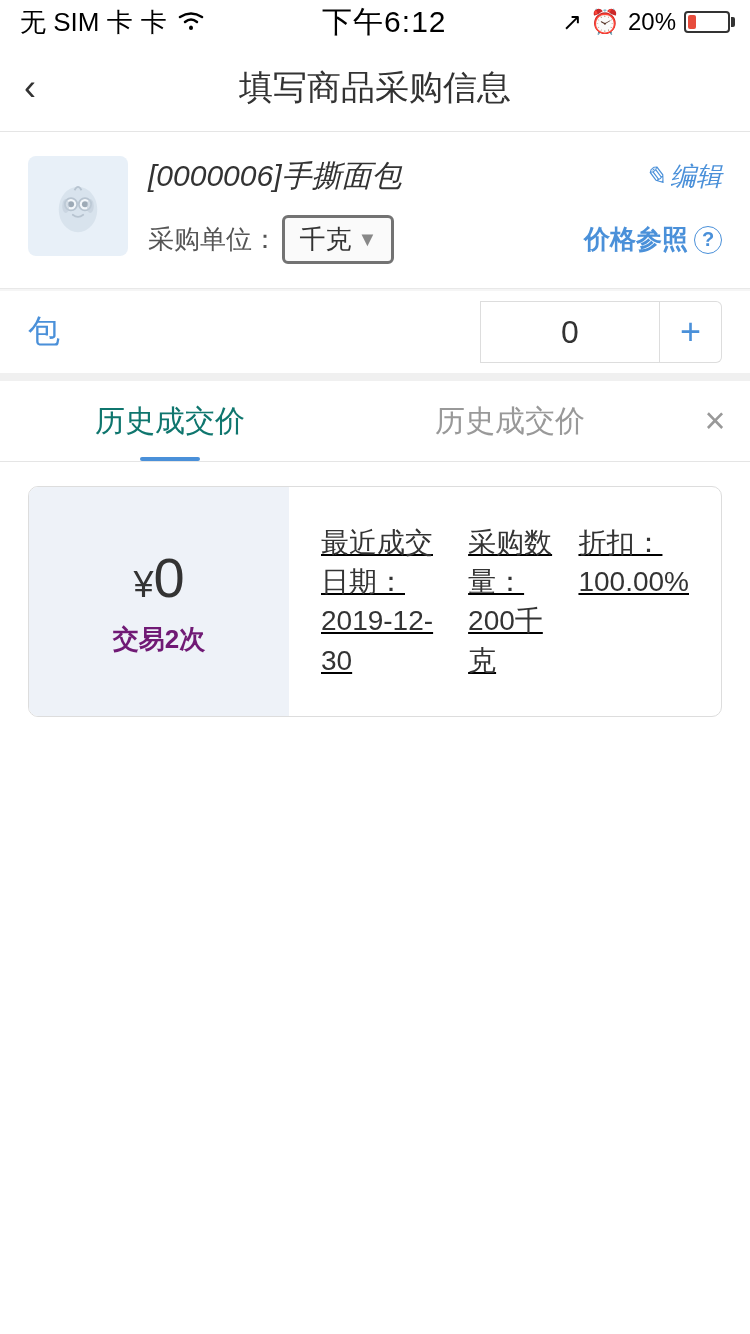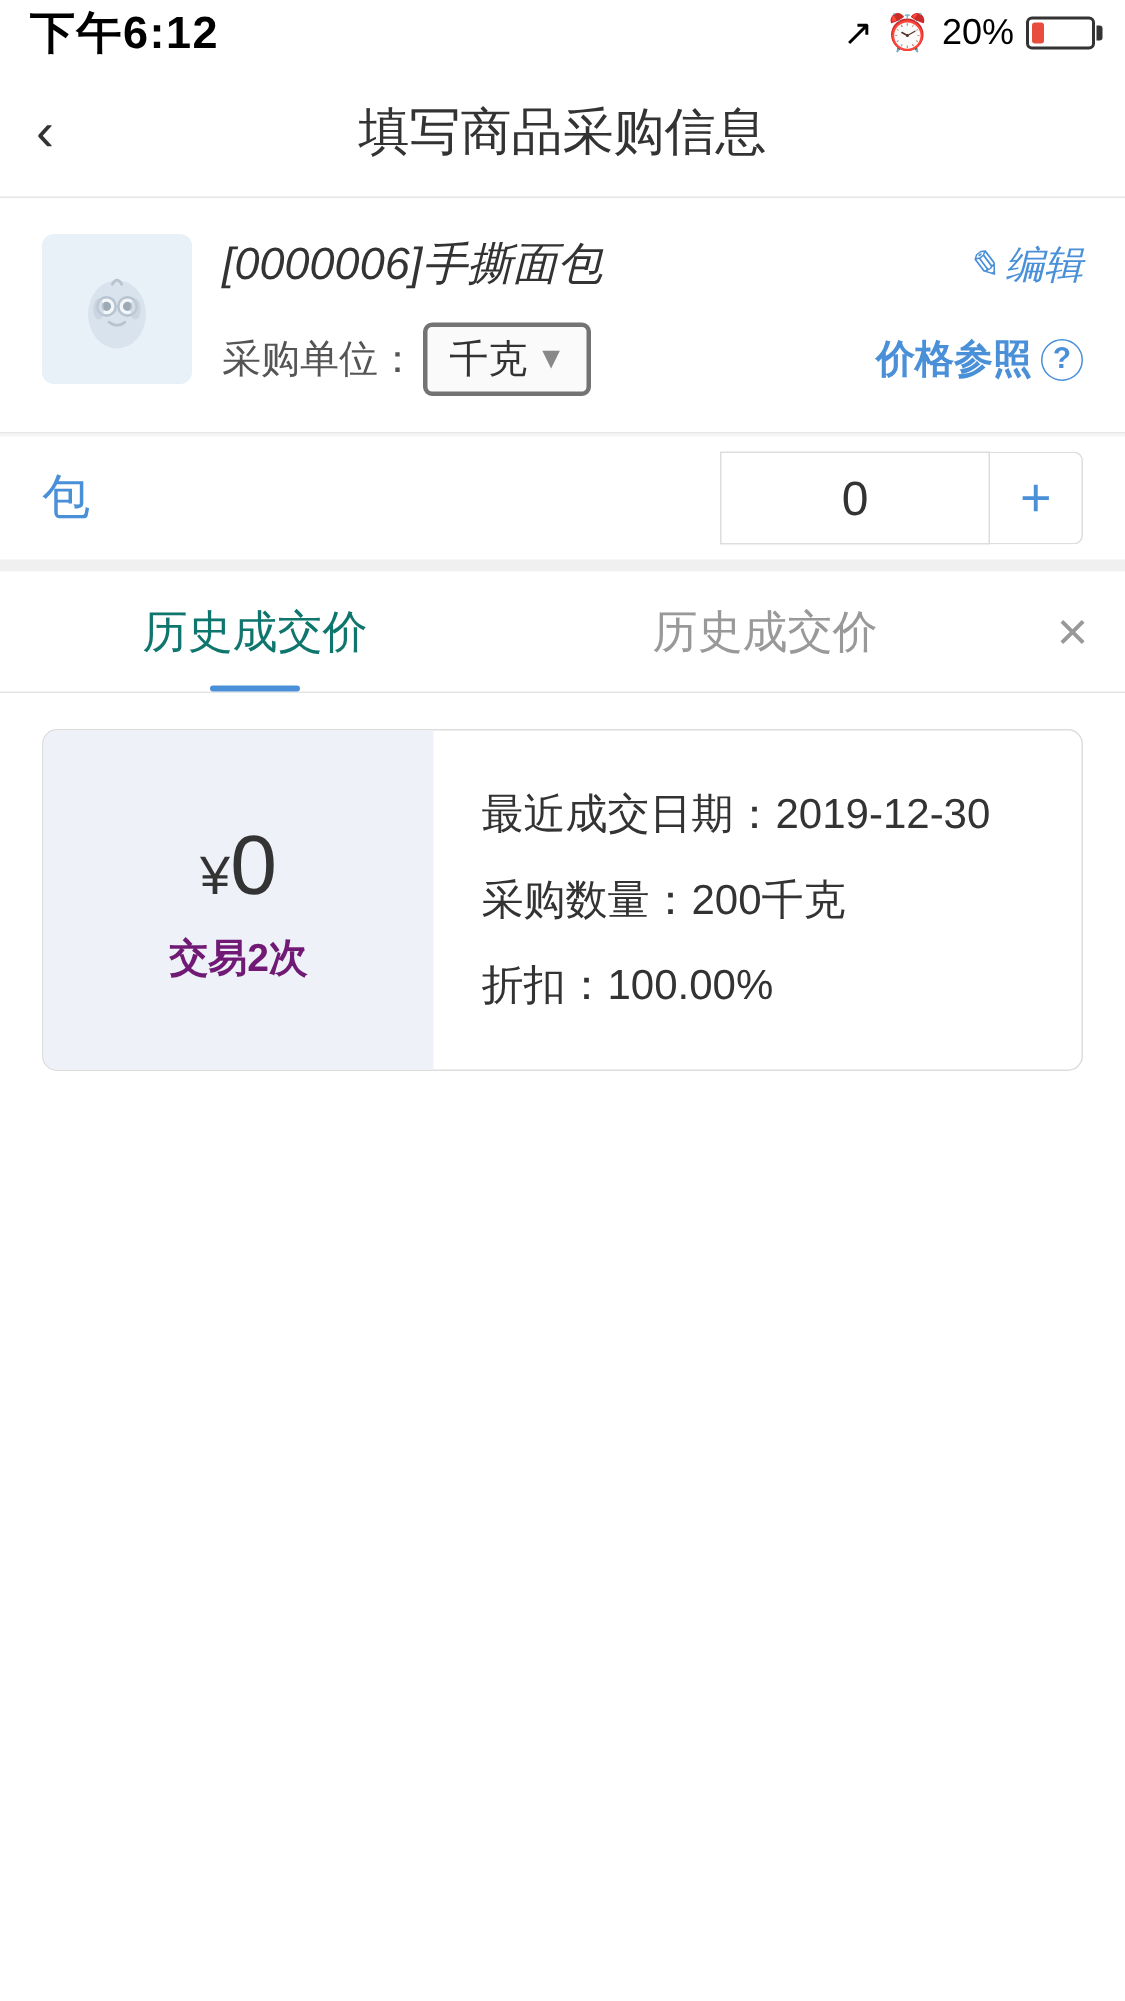--- a/index.html
+++ b/index.html
@@ -25,21 +25,21 @@
       color: #000;
     }
     .status-left {
       display: flex;
       align-items: center;
       gap: 8px;
       font-size: 26px;
     }
     .status-center {
       font-size: 30px;
-      font-weight: 700;
+      font-weight: 400;
       letter-spacing: 1px;
     }
     .status-right {
       display: flex;
       align-items: center;
       gap: 8px;
       font-size: 24px;
     }
     .battery-icon {
       width: 46px;
@@ -324,40 +324,53 @@
     }
     .history-trade-count {
       font-size: 26px;
       color: #701a75;
       font-weight: bold;
     }
     .history-right {
       flex: 1;
       padding: 36px 32px;
       display: flex;
-      flex-direction: column;
+      flex-direction: row;
       gap: 18px;
+      text-decoration: underline;
     }
     .history-detail-row {
       font-size: 28px;
       color: #333;
       line-height: 1.4;
     }
 
     
     .page-bottom {
       background: #fff;
       flex: 1;
       min-height: 600px;
     }
   </style>
 </head>
 <body>
 
 <div class="status-bar">
+  <div class="status-left">
+    <span>无 SIM 卡</span>
+    <span>卡</span>
+    <span>
+      <svg width="32" height="22" viewBox="0 0 32 22">
+        <path d="M16 18 Q16 18 16 18" fill="#000" stroke="#000" stroke-width="3" stroke-linecap="round"></path>
+        <path d="M10 13 Q16 8 22 13" fill="none" stroke="#000" stroke-width="2.5" stroke-linecap="round"></path>
+        <path d="M5 8 Q16 1 27 8" fill="none" stroke="#000" stroke-width="2.5" stroke-linecap="round"></path>
+        <circle cx="16" cy="19" r="2" fill="#000"></circle>
+      </svg>
+    </span>
+  </div>
   <div class="status-center">下午6:12</div>
   <div class="status-right">
     <span>↗</span>
     <span>⏰</span>
     <span>20%</span>
     <div class="battery-icon">
       <div class="battery-fill"></div>
     </div>
   </div>
 </div>

